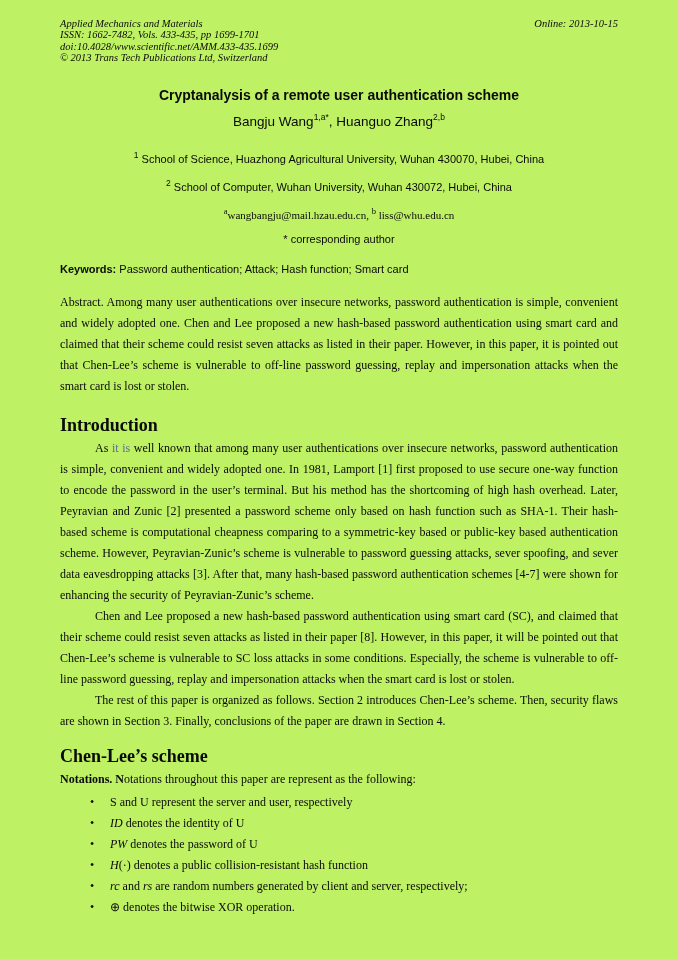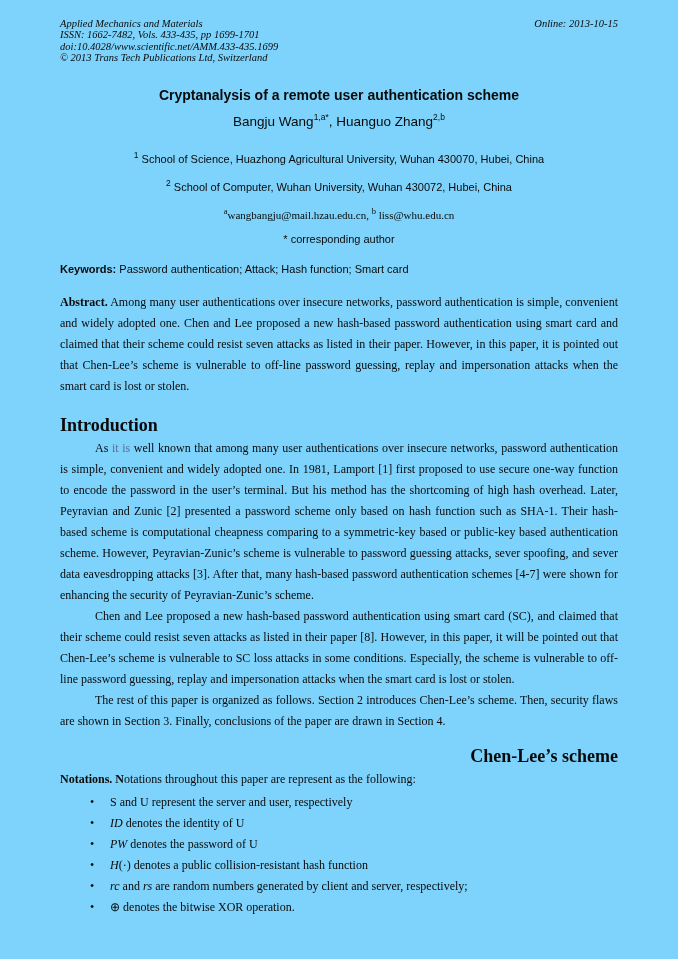--- a/index.html
+++ b/index.html
@@ -1,18 +1,18 @@
 <!DOCTYPE html>
 <html><head>
 <meta charset="utf-8">
 <style>
   * { margin:0; padding:0; box-sizing:border-box; }
   html, body { background:#ffffff; }
   body { width:678px; height:959px; font-family:"Liberation Serif", serif; color:#0a0a0a; }
-  .page { width:678px; height:959px; padding:18px 60px 0 60px; overflow:hidden; background:#7dd3fc; }
+  .page { width:678px; height:959px; padding:18px 60px 0 60px; overflow:hidden; background:#bef264; }
 
   .pub-header { display:flex; justify-content:space-between; align-items:flex-start;
                 font-style:italic; font-size:10.5px; line-height:11.3px;
                 font-family:"Liberation Serif", serif; }
   .pub-left div { white-space:nowrap; }
   .pub-right { white-space:nowrap; }
 
   .title { margin-top:24px; text-align:center; font-family:"Liberation Sans", sans-serif;
            font-weight:bold; font-size:14px; line-height:16px; }
 
@@ -28,25 +28,25 @@
   .corresp { margin-top:11px; text-align:center; font-family:"Liberation Sans", sans-serif;
              font-size:11px; line-height:13px; }
 
   .keywords { margin-top:16px; font-family:"Liberation Sans", sans-serif;
               font-size:11px; line-height:14px; }
   .keywords b { font-weight:bold; }
 
   .body-text { font-family:"Liberation Serif", serif; font-size:12px; line-height:21px;
                text-align:justify; }
   .abstract { margin-top:16px; }
-  .abstract b { font-weight:bold; }
+  .abstract b { font-weight:normal; }
 
   .section-heading { margin-top:18px; margin-bottom:2px; font-family:"Liberation Serif", serif;
                      font-weight:bold; font-size:18px; line-height:21px; }
-  .scheme-heading { margin-top:14px;text-align:right; }
+  .scheme-heading { margin-top:14px; }
   .para { text-indent:35px; }
 
   .notations b { font-weight:bold; }
 
   .bullets { margin-top:2px; }
   .bullet { position:relative; padding-left:50px; line-height:21px; text-align:left; }
   .bullet .marker { position:absolute; left:30px; }
   .var { font-style:italic; }
 </style>
 </head>

